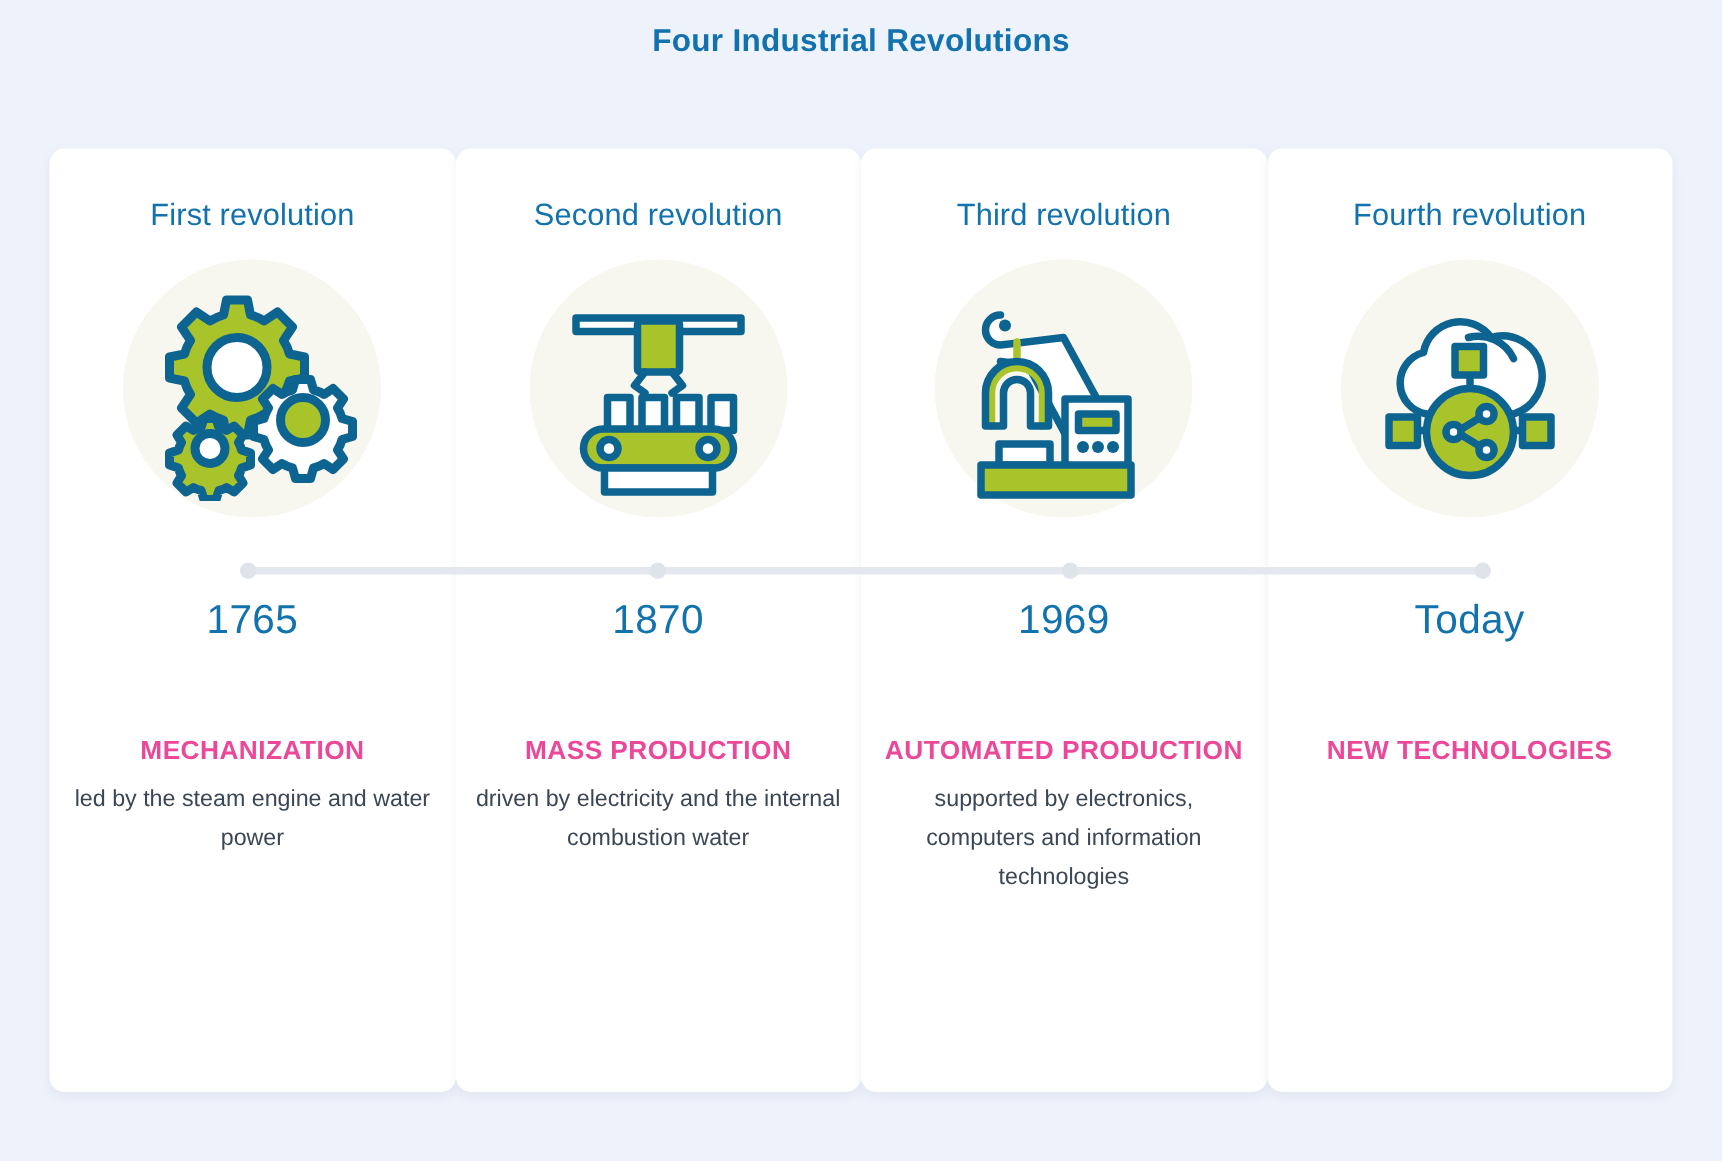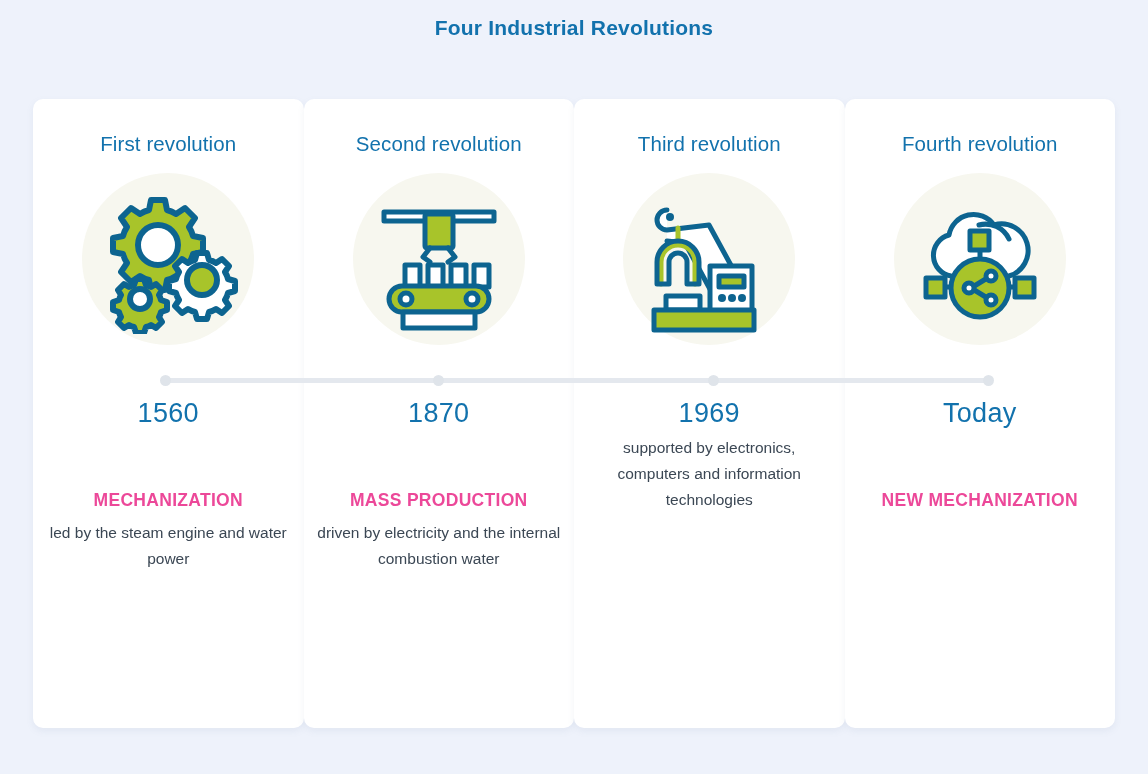--- a/index.html
+++ b/index.html
@@ -130,21 +130,21 @@
           <circle cx="65" cy="61" r="20" fill="#ffffff"></circle>
 
           <path d="M104 69 h10 l2 7 a22 22 0 0 1 7 3 l6-4 7 7 -4 6 a22 22 0 0 1 3 7 l7 2 v10 l-7 2 a22 22 0 0 1-3 7 l4 6 -7 7 -6-4 a22 22 0 0 1-7 3 l-2 7 h-10 l-2-7 a22 22 0 0 1-7-3 l-6 4 -7-7 4-6 a22 22 0 0 1-3-7 l-7-2 v-10 l7-2 a22 22 0 0 1 3-7 l-4-6 7-7 6 4 a22 22 0 0 1 7-3 z" fill="#ffffff"></path>
           <circle cx="109" cy="96" r="15" fill="#a8c42a"></circle>
 
           <path d="M43 95 h8 l2 6 a17 17 0 0 1 5 2 l5-3 6 6 -3 5 a17 17 0 0 1 2 5 l6 2 v8 l-6 2 a17 17 0 0 1-2 5 l3 5 -6 6 -5-3 a17 17 0 0 1-5 2 l-2 6 h-8 l-2-6 a17 17 0 0 1-5-2 l-5 3 -6-6 3-5 a17 17 0 0 1-2-5 l-6-2 v-8 l6-2 a17 17 0 0 1 2-5 l-3-5 6-6 5 3 a17 17 0 0 1 5-2 z" fill="#a8c42a"></path>
           <circle cx="47" cy="115" r="10" fill="#ffffff"></circle>
         </g>
       </svg>
     </div>
-    <div class="year">1560</div>
+    <div class="year">1765</div>
     <div class="headline">MECHANIZATION</div>
     <div class="desc">led by the steam engine and water power</div>
   </div>
 
   <div class="card">
     <div class="card-era">Second revolution</div>
     <div class="icon-wrap">
       <svg width="150" height="150" viewBox="0 0 150 150">
         <g stroke="#0d6490" stroke-width="5" stroke-linejoin="round" stroke-linecap="round">
 
@@ -191,20 +191,21 @@
           <circle cx="88" cy="114" r="4" fill="#0d6490" stroke="none"></circle>
           <circle cx="98" cy="114" r="4" fill="#0d6490" stroke="none"></circle>
           <circle cx="108" cy="114" r="4" fill="#0d6490" stroke="none"></circle>
 
           <rect x="32" y="112" width="34" height="14" fill="#ffffff"></rect>
           <rect x="20" y="126" width="100" height="20" fill="#a8c42a"></rect>
         </g>
       </svg>
     </div>
     <div class="year">1969</div>
+    <div class="headline">AUTOMATED PRODUCTION</div>
     <div class="desc">supported by electronics, computers and information technologies</div>
   </div>
 
   <div class="card">
     <div class="card-era">Fourth revolution</div>
     <div class="icon-wrap">
       <svg width="150" height="150" viewBox="0 0 150 150">
         <g stroke="#0d6490" stroke-width="5" stroke-linejoin="round" stroke-linecap="round" fill="none">
 
           <path d="M46 92 a21 21 0 0 1 -2 -41 a25 25 0 0 1 45 -10 a22 22 0 0 1 15 51 h-9" fill="#ffffff"></path>
@@ -220,21 +221,21 @@
 
           <circle cx="75" cy="104" r="29" fill="#a8c42a"></circle>
           <path d="M66 104 l18 -11 M66 104 l18 11" stroke="#0d6490"></path>
           <circle cx="64" cy="104" r="5" fill="#ffffff"></circle>
           <circle cx="86" cy="92" r="5" fill="#ffffff"></circle>
           <circle cx="86" cy="116" r="5" fill="#ffffff"></circle>
         </g>
       </svg>
     </div>
     <div class="year">Today</div>
-    <div class="headline">NEW MECHANIZATION</div>
+    <div class="headline">NEW TECHNOLOGIES</div>
   </div>
 </div>
 
 <div class="timeline">
   <span class="dot" style="left:-3px"></span>
   <span class="dot" style="left:270px"></span>
   <span class="dot" style="left:545px"></span>
   <span class="dot" style="left:820px"></span>
 </div>
 

